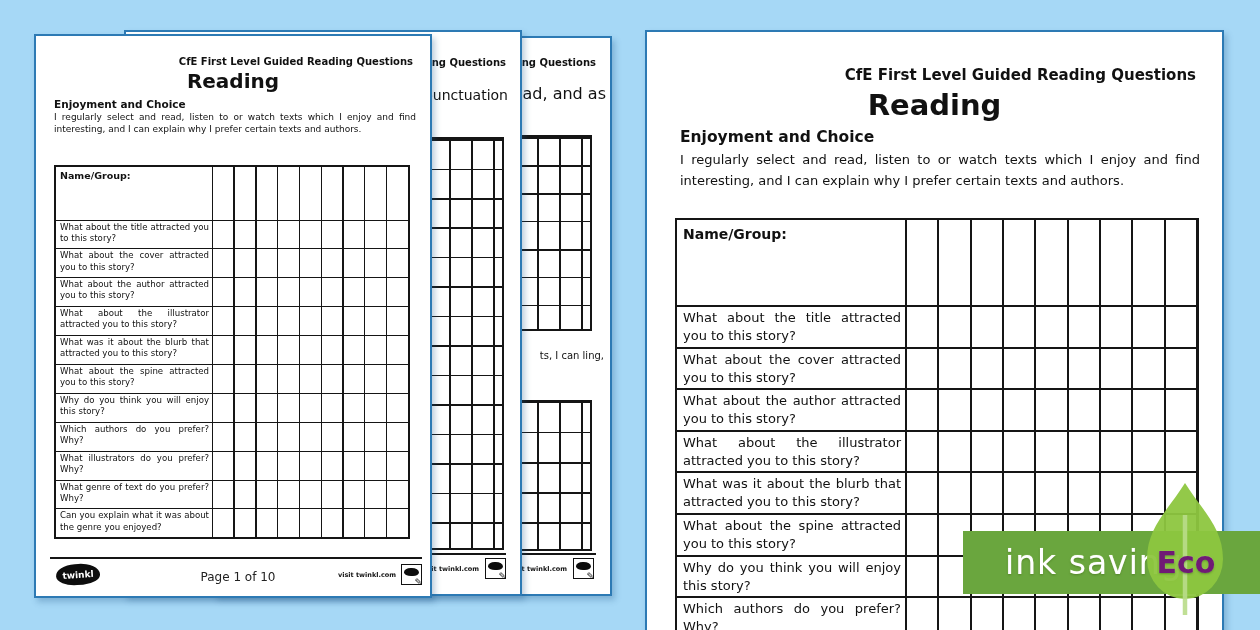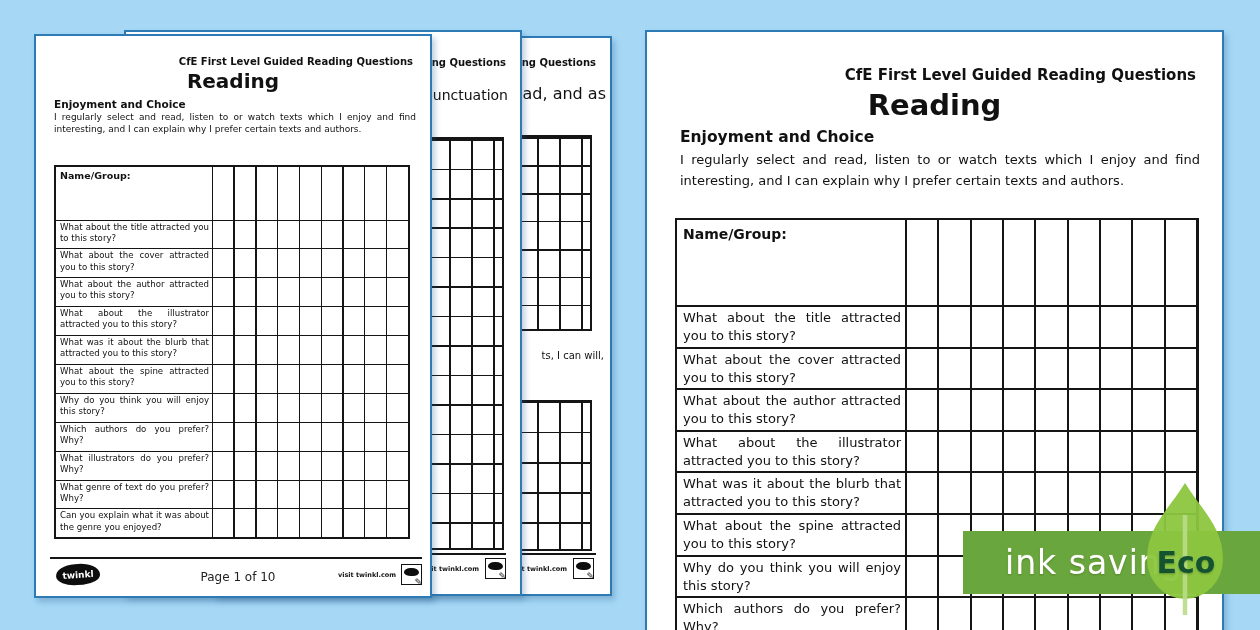--- a/index.html
+++ b/index.html
@@ -90,33 +90,33 @@
   .t-lg .acell { flex:1; border-left:2px solid #151515;
       background:repeating-linear-gradient(90deg, transparent 0 30.3px, #151515 30.3px 32.33px); }
 
   
   #eco-banner { position:absolute; left:963px; top:531px; width:297px; height:63px;
       background:#6aa63e; z-index:10; display:flex; align-items:center; }
   #eco-banner .ink-label { margin-left:42px; font-size:33px; color:#fff; letter-spacing:1px;
       text-shadow:0 1px 2px rgba(70,120,30,.8), 0 0 1px #cfe6a8; }
   #eco-leaf { position:absolute; left:1145px; top:481px; width:80px; height:138px; z-index:11; }
   #eco-label { position:absolute; left:1147px; top:545px; width:78px; text-align:center;
-      font-size:30px; font-weight:bold; color:#14532d; z-index:12;
+      font-size:30px; font-weight:bold; color:#701a75; z-index:12;
       text-shadow:0 1px 2px rgba(70,120,30,.7), 0 0 1px #d8eab5; }
 </style>
 </head>
 <body>
 
 <div id="stage">
 
   <div class="page" id="page-back">
     <div class="frag-hdr">ling Questions</div>
     <div class="frag-line1">I read, and as</div>
     <div class="grid-frag grid1"></div>
-    <div class="frag-line2">ts, I can will,</div>
+    <div class="frag-line2">ts, I can ling,</div>
     <div class="grid-frag grid2"></div>
     <div class="rule"></div>
     <div class="footer-frag">
       <span class="visit-txt">visit twinkl.com</span>
       <span class="badge">
         <span class="badge-blob"></span>
         <span class="badge-pencil">✎</span>
       </span>
     </div>
   </div>

